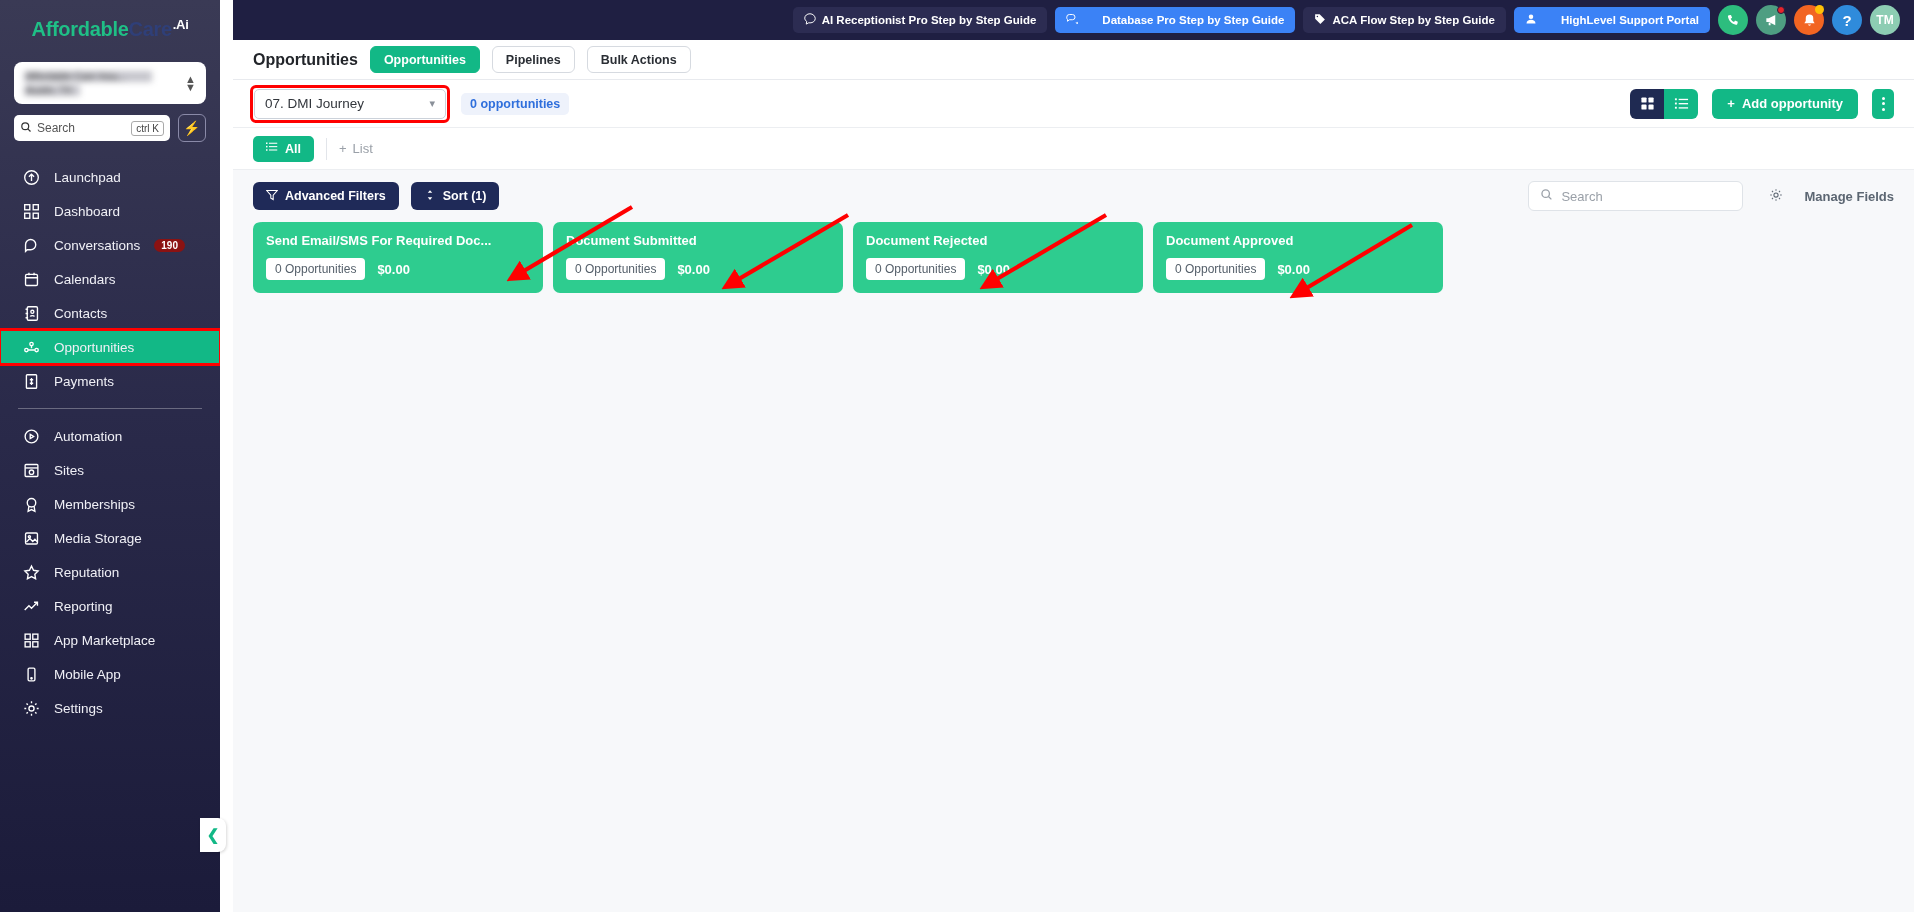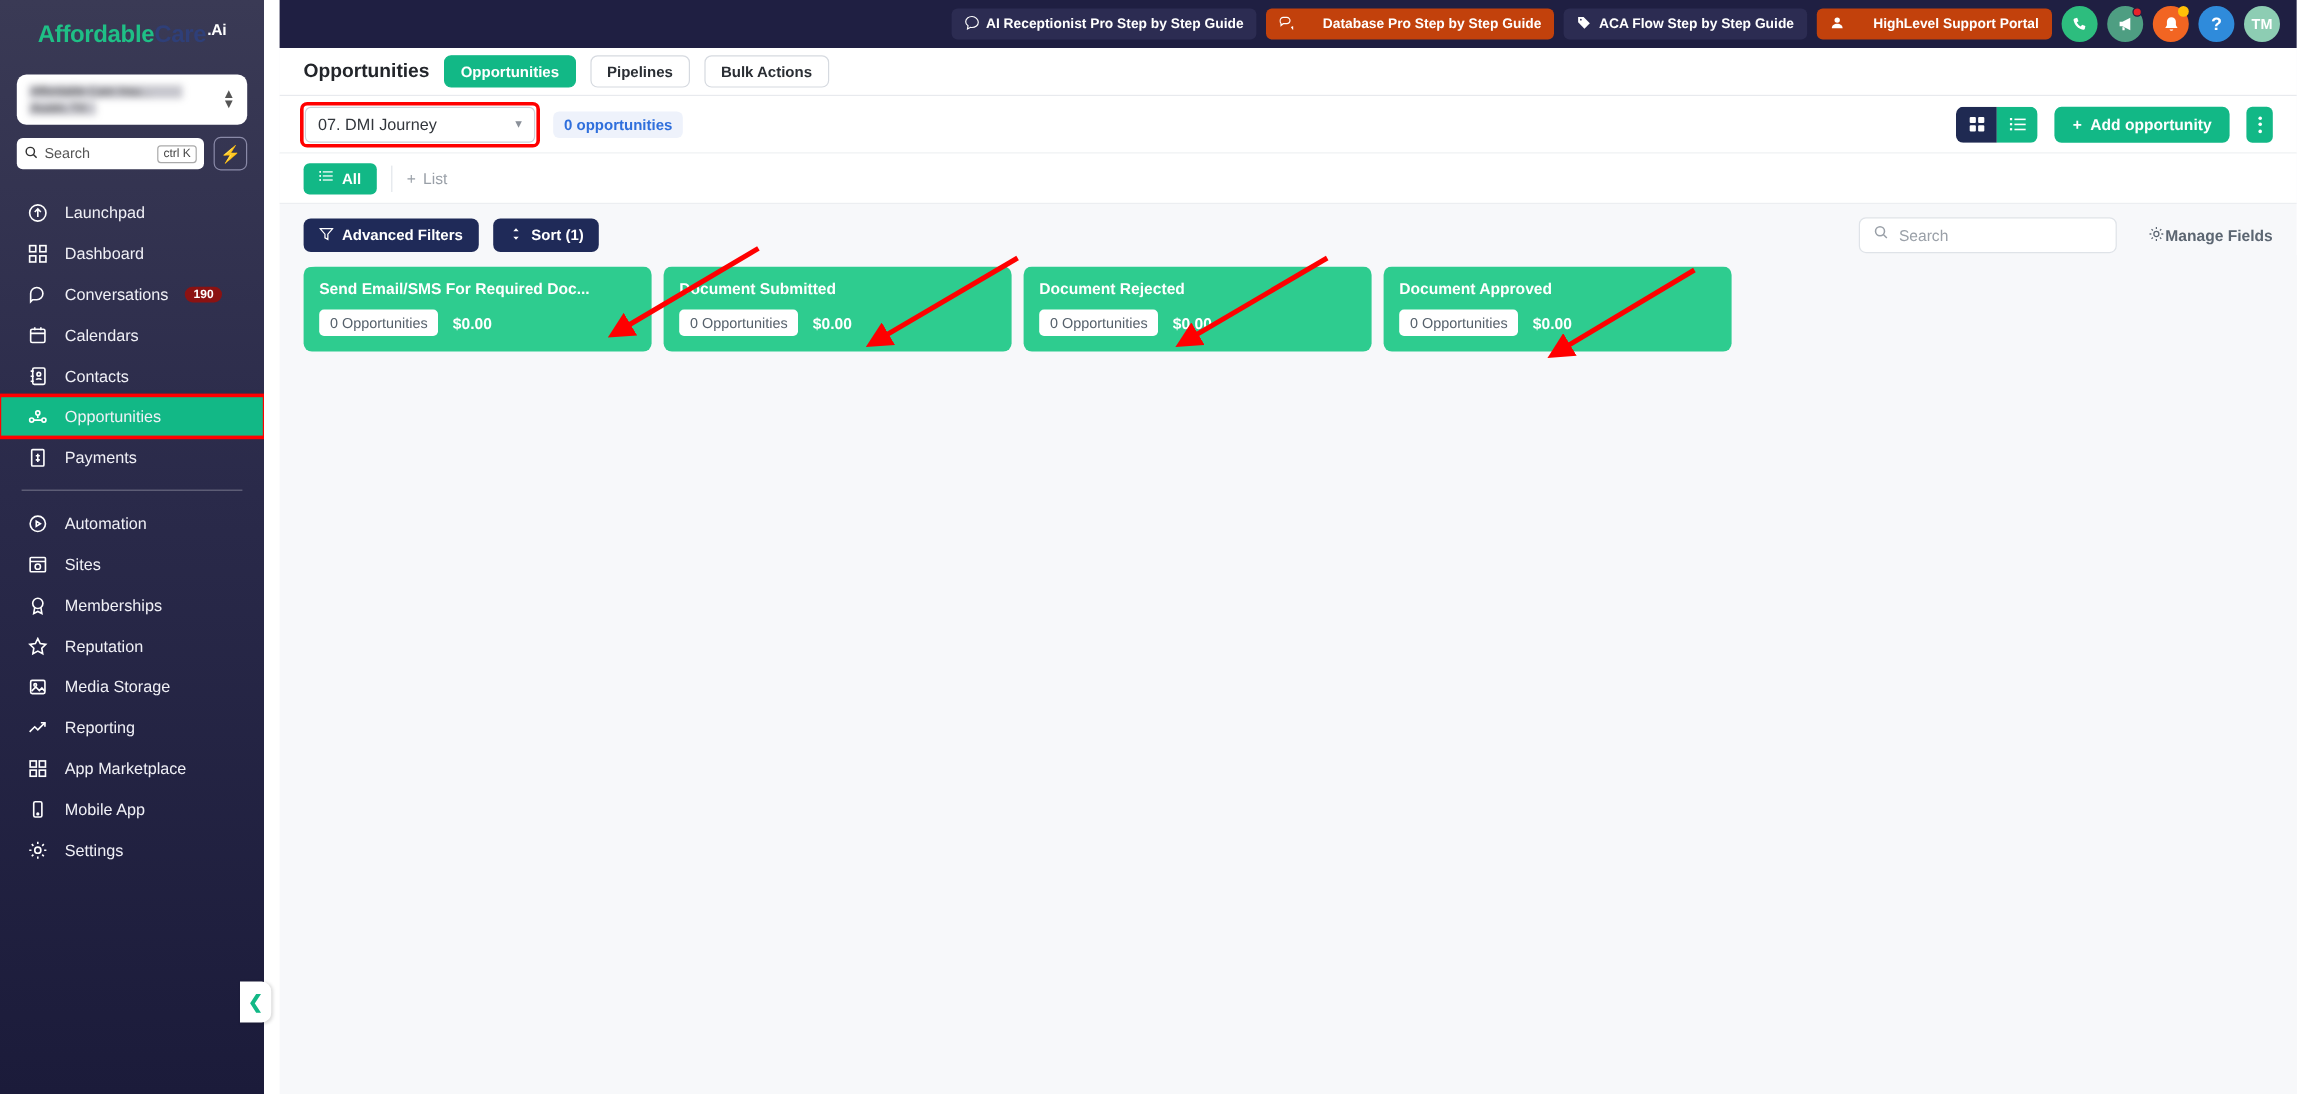--- a/index.html
+++ b/index.html
@@ -80,21 +80,21 @@
 
   .topbar {
     height: 40px; background: #1f1f42; display: flex; align-items: center;
     justify-content: flex-end; padding: 0 14px; gap: 8px; flex: 0 0 40px;
   }
   .pill {
     display: flex; align-items: center; gap: 6px; height: 26px; padding: 0 11px;
     border-radius: 5px; font-size: 11.5px; font-weight: 700; color: #fff; white-space: nowrap;
   }
   .pill.dark { background: #2c2c52; }
-  .pill.green { background: #c2410c; gap: 24px; }
+  .pill.green { background: #3b82f6; gap: 24px; }
   .pill svg { width: 12px; height: 12px; fill: #fff; }
   .circle-btn {
     width: 30px; height: 30px; border-radius: 50%; display: flex; align-items: center;
     justify-content: center; position: relative; flex: 0 0 30px;
   }
   .circle-btn svg { width: 15px; height: 15px; fill: #fff; }
   .cb-green { background: #2dbd7e; }
   .cb-teal  { background: #4e9e82; }
   .cb-orange{ background: #f26522; }
   .cb-blue  { background: #2f8bdb; color:#fff; font-weight: 700; font-size: 15px; }
@@ -162,21 +162,21 @@
   .navy-btn {
     background: #1f2a58; color: #fff; height: 28px; padding: 0 13px; border-radius: 6px;
     display: flex; align-items: center; gap: 7px; font-size: 12.5px; font-weight: 700; cursor: pointer;
   }
   .navy-btn svg { width: 12px; height: 12px; fill: #fff; }
   .srch {
     width: 215px; height: 30px; background: #fff; border: 1px solid #dfe3e8; border-radius: 6px;
     display: flex; align-items: center; gap: 8px; padding: 0 11px;
   }
   .srch .ph2 { color: #9aa0a8; font-size: 13px; }
-  .manage-fields { display:flex; align-items:center; gap:0; color:#5c6672; font-size: 13px; font-weight:600; cursor:pointer; margin-left: 14px;}
+  .manage-fields { display:flex; align-items:center; gap:21px; color:#5c6672; font-size: 13px; font-weight:600; cursor:pointer; margin-left: 14px;}
 
   
   .board { flex: 1; padding: 0 20px; display: flex; gap: 10px; align-items: flex-start; overflow: hidden; border-radius: 30px; }
   .col { width: 290px; flex: 0 0 290px; }
   .col-head {
     background: #2ecc8f; border-radius: 7px; padding: 11px 13px 13px 13px; color: #fff;
   }
   .col-title { font-size: 13px; font-weight: 700; margin-bottom: 10px; white-space: nowrap; overflow: hidden; text-overflow: ellipsis; }
   .col-meta { display: flex; align-items: center; gap: 12px; }
   .chip { background: #fff; color: #55606b; font-size: 12px; padding: 4px 9px; border-radius: 4px; }
@@ -327,35 +327,35 @@
               <circle cx="10" cy="8" r="5"></circle>
               <path d="M7 12l-1 6 4-2 4 2-1-6"></path>
             </svg>
           </span>
         <span>Memberships</span>
       </div>
 
       <div class="nav-item">
         <span class="ico">
             <svg viewBox="0 0 20 20">
-              <path d="M10 2.5l2.4 4.9 5.4.8-3.9 3.8.9 5.4-4.8-2.6-4.8 2.6.9-5.4L2.2 8.2l5.4-.8z"></path>
-            </svg>
-          </span>
-        <span>Reputation</span>
-      </div>
-
-      <div class="nav-item">
-        <span class="ico">
-            <svg viewBox="0 0 20 20">
               <rect x="3" y="3.5" width="14" height="13" rx="1.5"></rect>
               <circle cx="7.5" cy="8" r="1.3"></circle>
               <path d="M4 14l4-4 3.5 3.5L14 11l2.8 3"></path>
             </svg>
           </span>
         <span>Media Storage</span>
+      </div>
+
+      <div class="nav-item">
+        <span class="ico">
+            <svg viewBox="0 0 20 20">
+              <path d="M10 2.5l2.4 4.9 5.4.8-3.9 3.8.9 5.4-4.8-2.6-4.8 2.6.9-5.4L2.2 8.2l5.4-.8z"></path>
+            </svg>
+          </span>
+        <span>Reputation</span>
       </div>
 
       <div class="nav-item">
         <span class="ico">
             <svg viewBox="0 0 20 20">
               <path d="M2 14l5-5 3 3 7-7"></path>
               <path d="M13 5h4v4"></path>
             </svg>
           </span>
         <span>Reporting</span>

